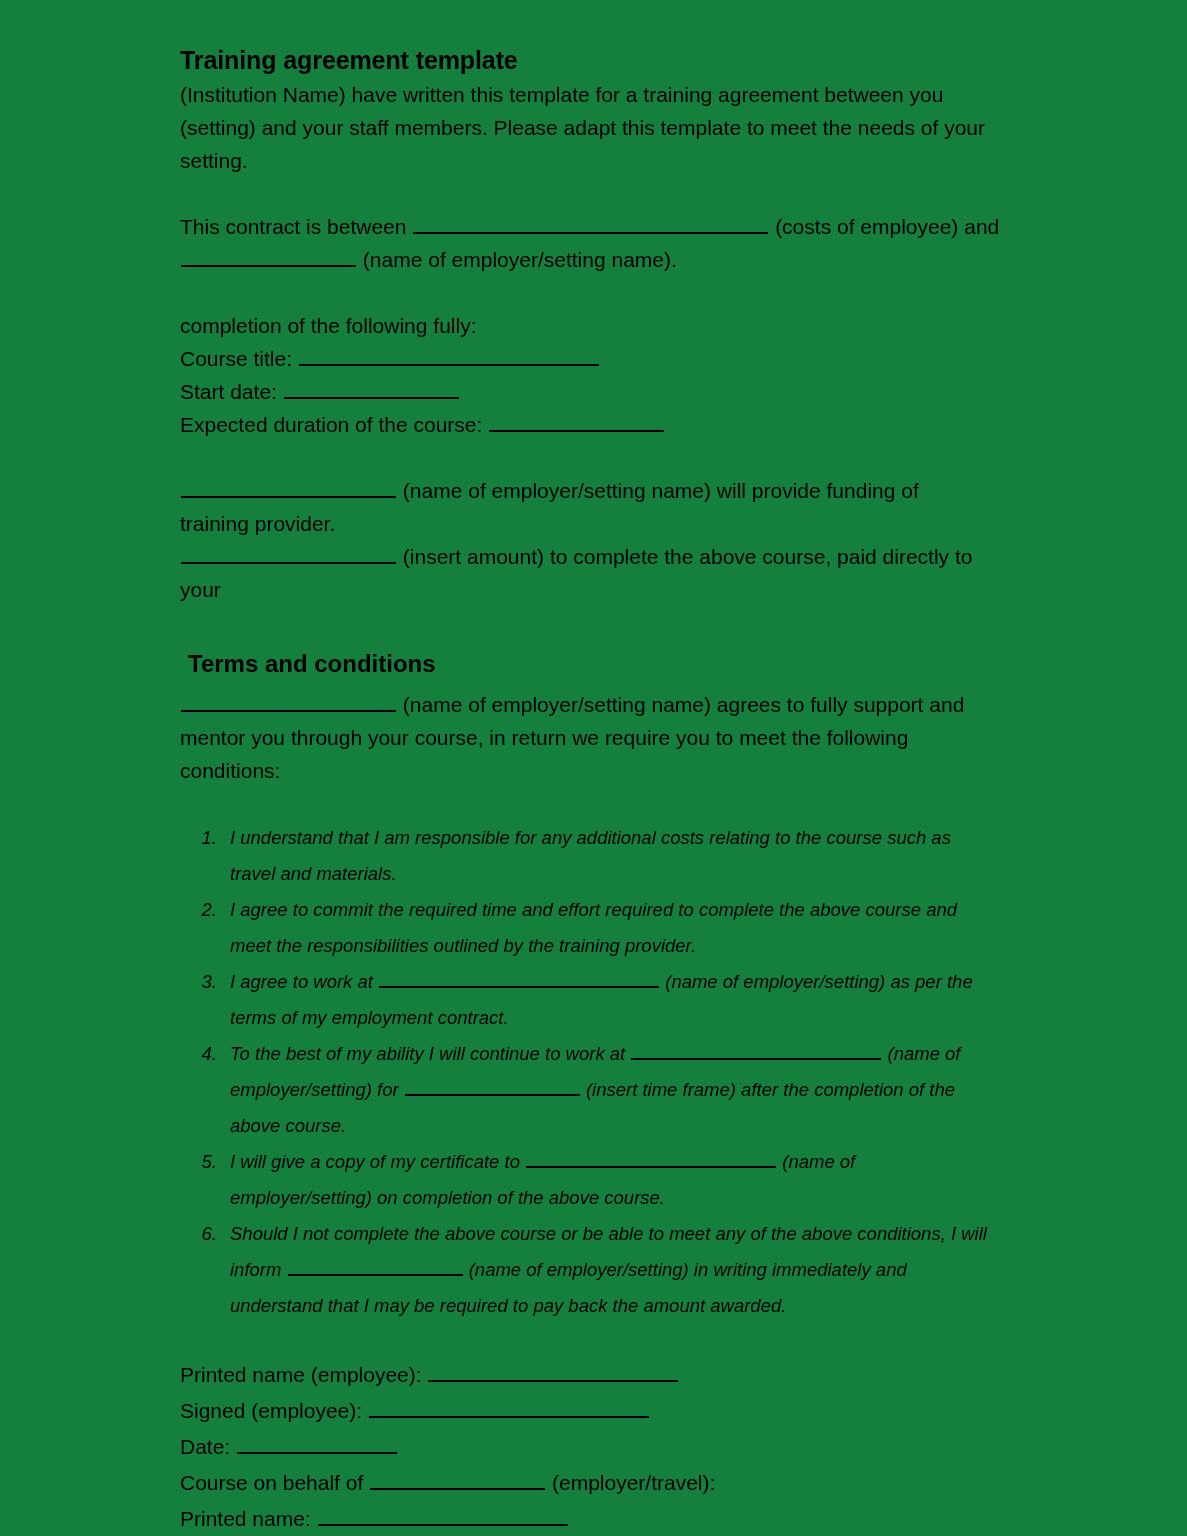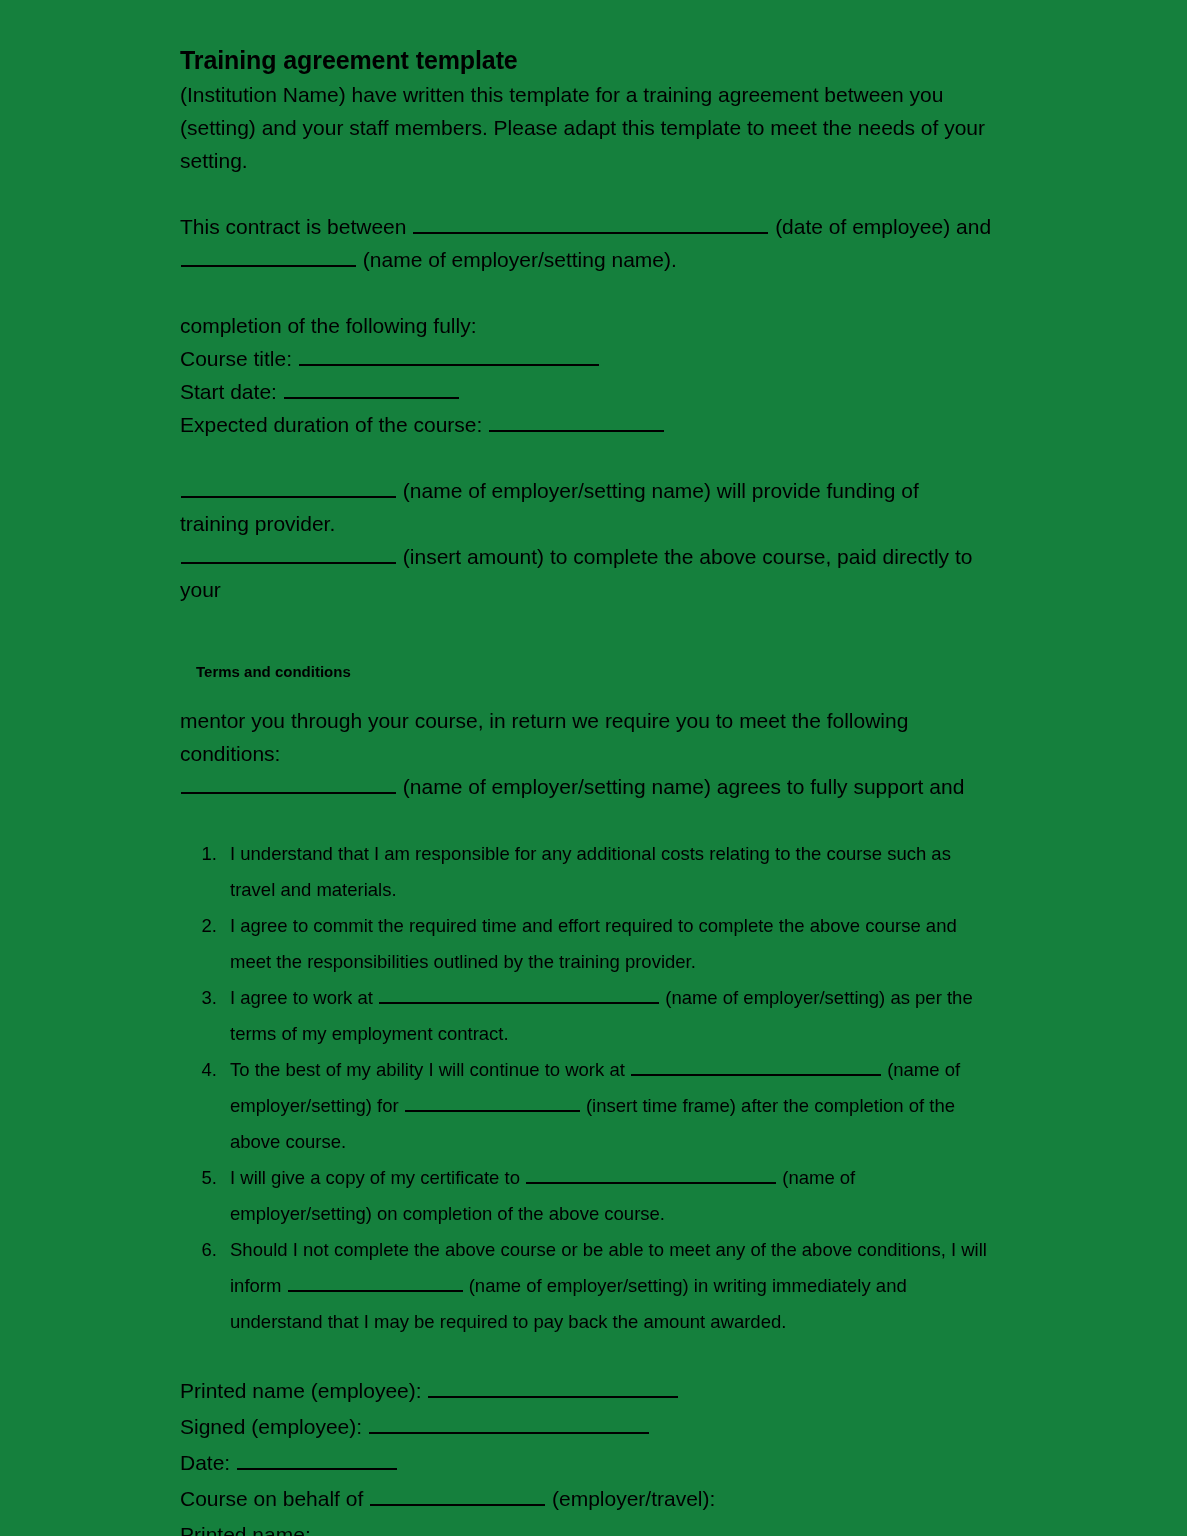--- a/index.html
+++ b/index.html
@@ -32,24 +32,24 @@
   .para {
     font-size: 21px;
     line-height: 33px;
     margin: 0;
     text-align: left;
   }
   .intro { margin-bottom: 0; }
   .gap-lg { height: 33px; }
   .gap-md { height: 33px; }
   .sec-heading {
-    font-size: 15px;
+    font-size: 24px;
     font-weight: bold;
     line-height: 33px;
-    margin: 16px;
+    margin: 8px;
   }
   
   .blank {
     display: inline-block;
     border-bottom: 2px solid #000;
     height: 0.92em;
     vertical-align: baseline;
     margin: 0 1px;
   }
   .w-xxl { width: 355px; }
@@ -59,40 +59,41 @@
   .w-sm  { width: 215px; }
   .w-s   { width: 175px; }
   .w-xs  { width: 160px; }
 
   ol.conditions {
     margin: 0;
     padding: 0 0 0 42px;
     font-size: 18.5px;
     line-height: 36px;
     list-style-position: outside;
+    font-style: italic;
   }
   ol.conditions > li {
     margin: 0 0 0 0;
     padding-left: 8px;
   }
   .sig-block .para { line-height: 36px; }
 </style>
 </head>
 <body>
 
 <div class="page">
 
   <h1 class="doc-title">Training agreement template</h1>
 
   <p class="para intro">(Institution Name) have written this template for a training agreement between you (setting) and your staff members. Please adapt this template to meet the needs of your setting.</p>
 
   <div class="gap-lg"></div>
 
   <div>
-    <p class="para"><span>This contract is between</span> <span class="blank w-xxl"></span> <span>(date of employee) and</span></p>
+    <p class="para"><span>This contract is between</span> <span class="blank w-xxl"></span> <span>(costs of employee) and</span></p>
     <p class="para"><span class="blank w-s"></span> <span>(name of employer/setting name).</span></p>
   </div>
 
   <div class="gap-lg"></div>
 
   <div>
     <p class="para">completion of the following fully:</p>
     <p class="para"><span>Course title:</span> <span class="blank w-l"></span></p>
     <p class="para"><span>Start date:</span> <span class="blank w-s"></span></p>
     <p class="para"><span>Expected duration of the course:</span> <span class="blank w-s"></span></p>
@@ -103,22 +104,22 @@
   <div>
     <p class="para"><span class="blank w-sm"></span> <span>(name of employer/setting name) will provide funding of</span></p>
     <p class="para">training provider.</p>
     <p class="para"><span class="blank w-sm"></span> <span>(insert amount) to complete the above course, paid directly to your</span></p>
   </div>
 
   <div class="gap-lg"></div>
 
   <div>
     <p class="sec-heading">Terms and conditions</p>
+    <p class="para"><span class="blank w-sm"></span> <span>(name of employer/setting name) agrees to fully support and</span></p>
     <p class="para">mentor you through your course, in return we require you to meet the following conditions:</p>
-    <p class="para"><span class="blank w-sm"></span> <span>(name of employer/setting name) agrees to fully support and</span></p>
 
     <div class="gap-md"></div>
 
     <ol class="conditions">
       <li><span>I understand that I am responsible for any additional costs relating to the course such as travel and materials.</span></li>
       <li><span>I agree to commit the required time and effort required to complete the above course and meet the responsibilities outlined by the training provider.</span></li>
       <li><span>I agree to work at</span> <span class="blank w-ml"></span> <span>(name of employer/setting) as per the terms of my employment contract.</span></li>
       <li><span>To the best of my ability I will continue to work at</span> <span class="blank w-m"></span> <span>(name of employer/setting) for</span> <span class="blank w-s"></span> <span>(insert time frame) after the completion of the above course.</span></li>
       <li><span>I will give a copy of my certificate to</span> <span class="blank w-m"></span> <span>(name of employer/setting) on completion of the above course.</span></li>
       <li><span>Should I not complete the above course or be able to meet any of the above conditions, I will inform</span> <span class="blank w-s"></span> <span>(name of employer/setting) in writing immediately and understand that I may be required to pay back the amount awarded.</span></li>

